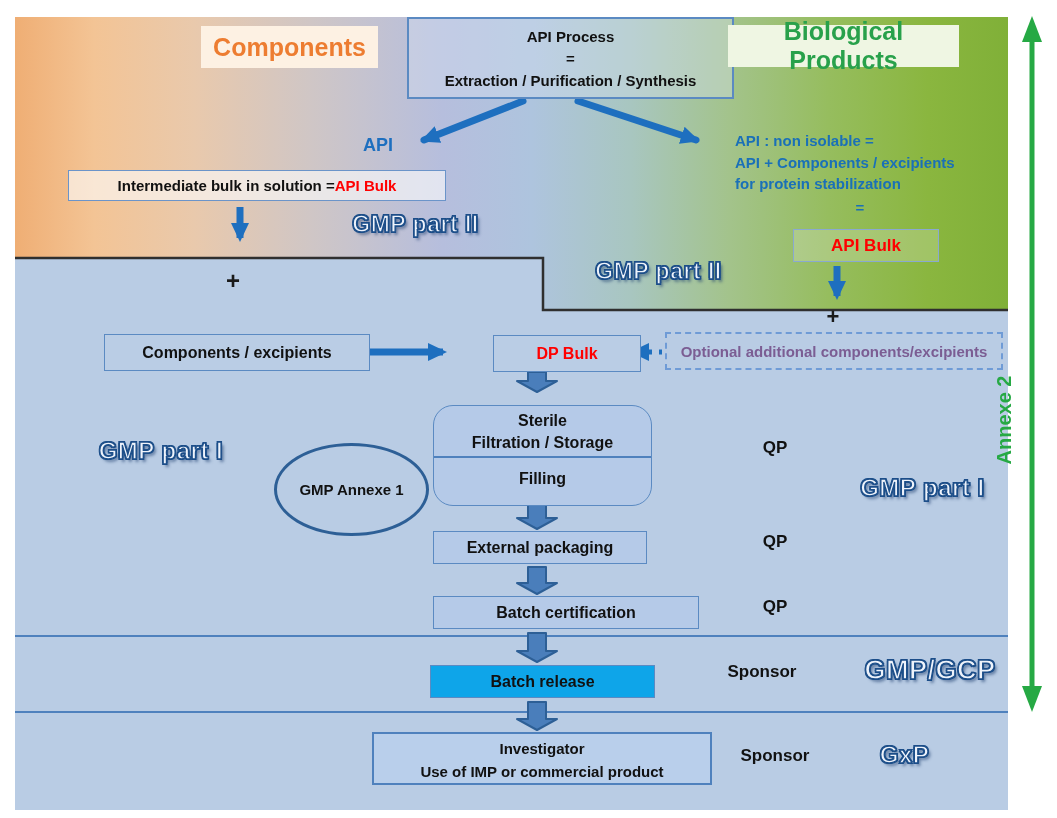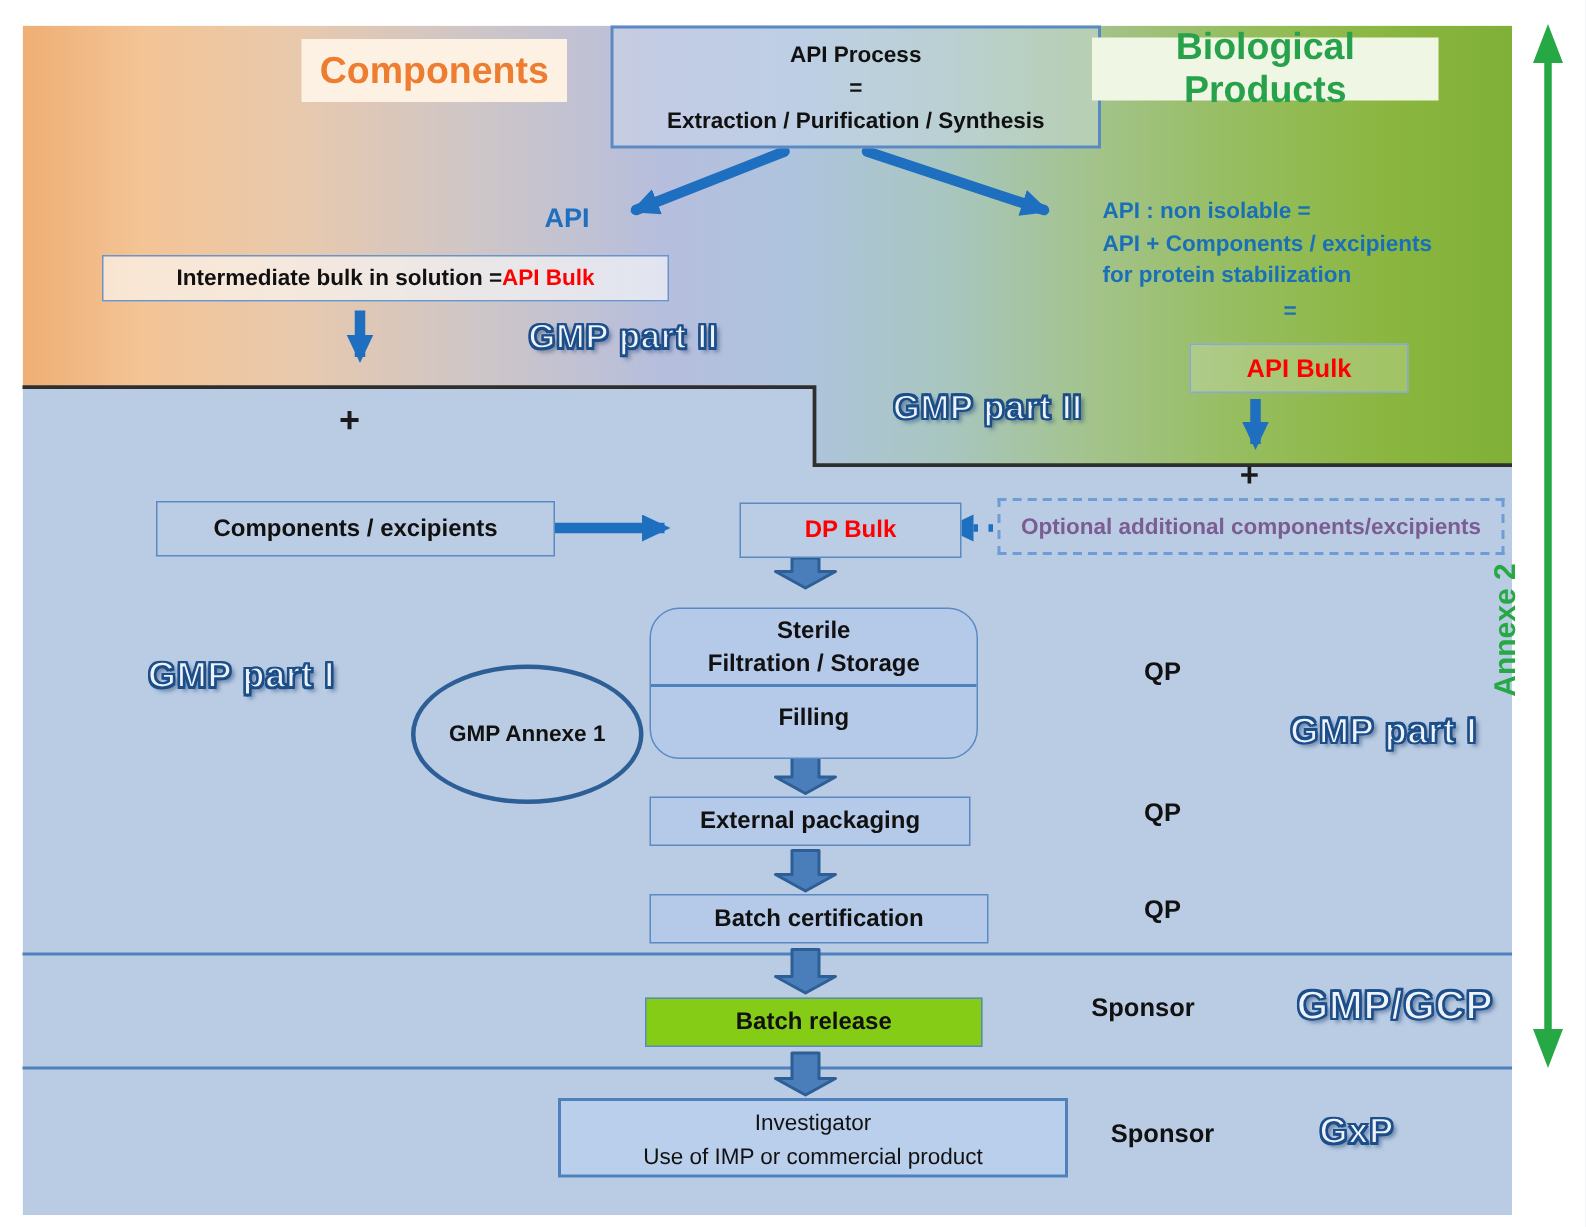--- a/index.html
+++ b/index.html
@@ -81,24 +81,24 @@
     border:3.5px solid #2d5f96; border-radius:50%; font-size:15px; font-weight:bold; color:#111; }
 
   .role-label { color:#111; font-size:17px; font-weight:bold; }
   #qp-1 { left:750px; top:436px; width:50px; height:24px; }
   #qp-2 { left:750px; top:530px; width:50px; height:24px; }
   #qp-3 { left:750px; top:595px; width:50px; height:24px; }
   #sponsor-1 { left:712px; top:660px; width:100px; height:24px; }
   #sponsor-2 { left:725px; top:744px; width:100px; height:24px; }
 
   #external-box   { left:433px; top:531px; width:214px; height:33px; }
-  #batch-cert-box { left:433px; top:596px; width:226px; height:33px; }
-  #batch-release-box { left:430px; top:665px; width:225px; height:33px; background:#84cc16; }
+  #batch-cert-box { left:433px; top:596px; width:266px; height:33px; }
+  #batch-release-box { left:430px; top:665px; width:225px; height:33px; background:#0ea5e9; }
   #investigator-box { left:372px; top:732px; width:340px; height:53px;
-    background:#b9cfeb; border:2px solid #4f81bd; font-size:15px; font-weight:normal;
+    background:#b9cfeb; border:2px solid #4f81bd; font-size:15px; font-weight:bold;
     line-height:23px; padding-top:3px; text-align:center; color:#111; }
 
   #annexe2-label { left:951px; top:407px; width:110px; height:26px;
     color:#26a944; font-size:20px; font-weight:bold; text-align:center;
     transform:rotate(-90deg); }
 
   svg.overlay { position:absolute; left:0; top:0; pointer-events:none; }
 </style>
 </head>
 <body>

